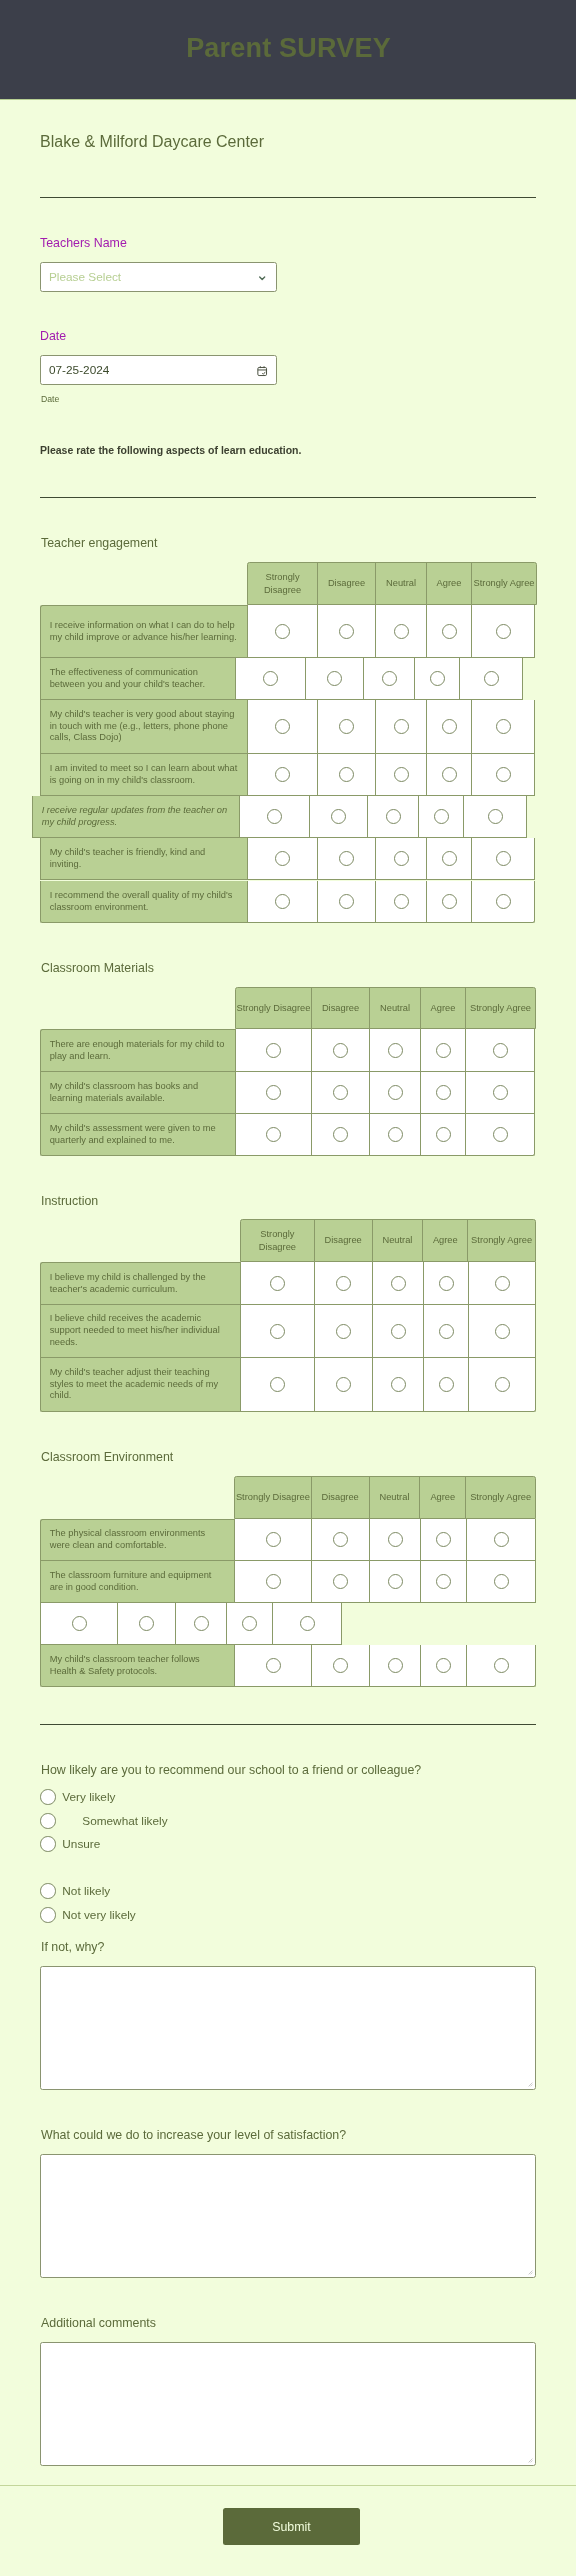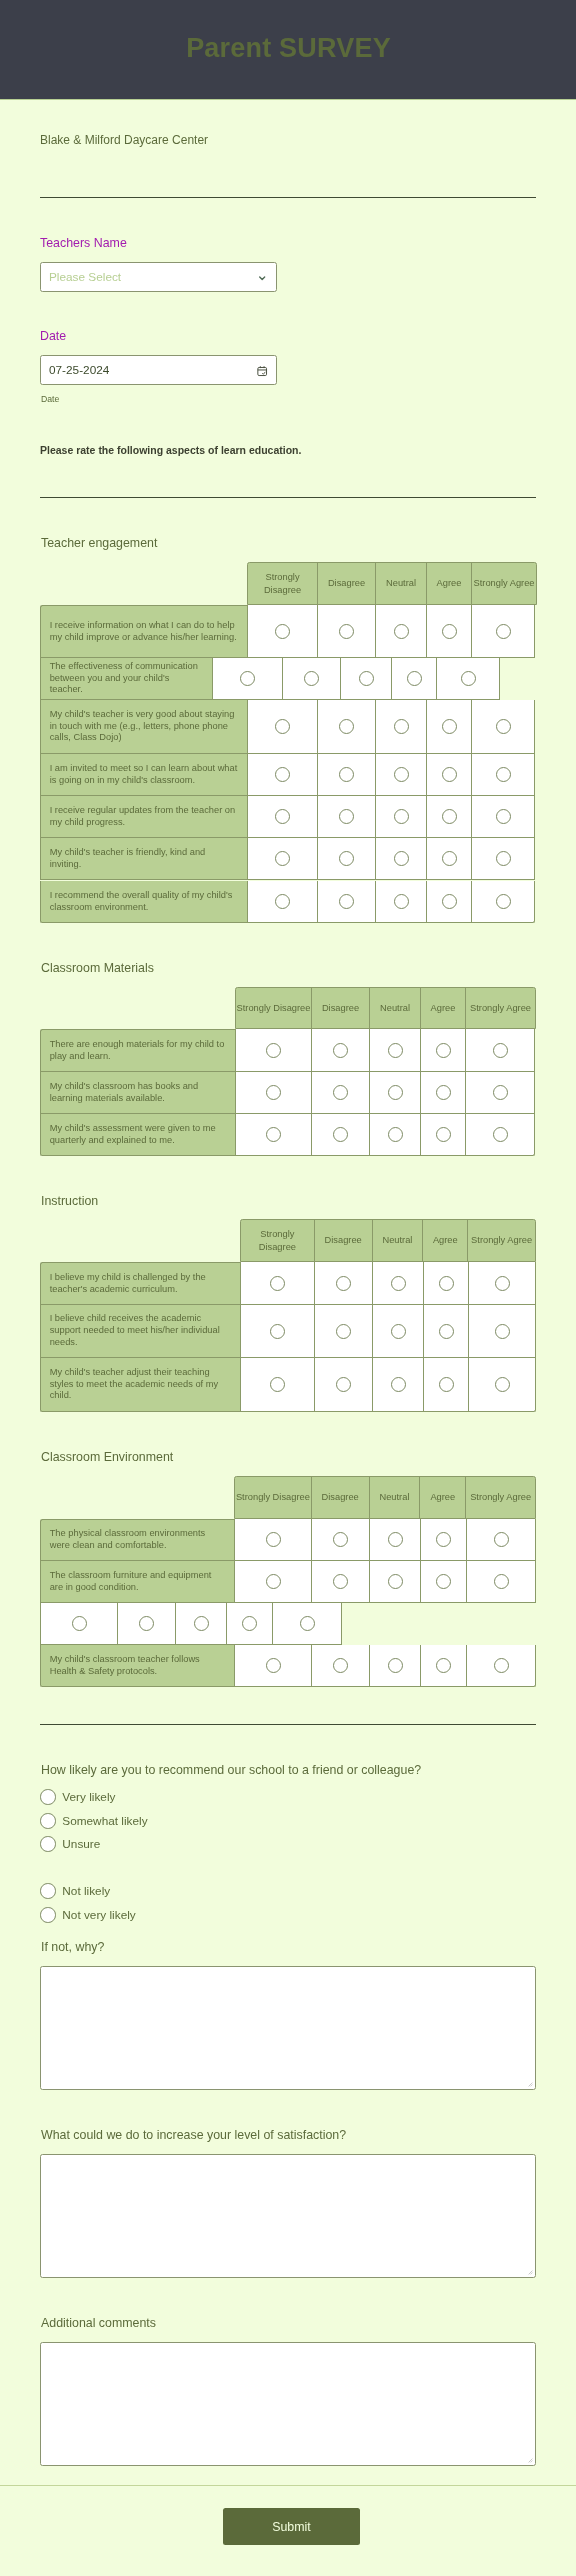--- a/index.html
+++ b/index.html
@@ -1,21 +1,21 @@
 <!DOCTYPE html>
 <html style="font-size:10px"><head>
 <meta charset="utf-8">
 <style>
   * { box-sizing: border-box; margin: 0; padding: 0; }
   html, body { width: 577px; background: #f2fddc; }
   body { font-family: "Liberation Sans", "DejaVu Sans", sans-serif; color: #5b6a3a; position: relative; height: 2576px; }
   .header { position: absolute; left: 0; top: 0; width: 577px; height: 100px; background: #3c3f4a; border-bottom: 0.6px solid #b7cf93; }
   .header h1 { position: absolute; left: 0; right: 0; top: 33px; text-align: center; font-size: 27px; font-weight: 600; color: #5b6a3a; letter-spacing: 0.2px; }
   .abs { position: absolute; }
-  .subtitle { left: 40px; top: 133px; font-size: 12px; color: #5b6a3a; }
+  .subtitle { left: 40px; top: 133px; font-size: 16px; color: #5b6a3a; }
   .rule { left: 40px; width: 496px; height: 1.2px; background: #3f4a33; }
   .label { left: 40px; font-size: 12.4px; color: #a21caf; }
   .field { left: 40px; width: 237px; height: 30px; background: #fff; border: 0.6px solid #8a9470; border-radius: 2.5px; }
   .field .txt { position: absolute; left: 8px; top: 7.4px; font-size: 11.8px; }
   .field .placeholder { color: #b7cf93; }
   .field .value { color: #3c4a2c; }
   .field .ico { position: absolute; right: 7.4px; top: 8.7px; width: 12.4px; height: 12.4px; }
   .sublabel { left: 41px; top: 394px; font-size: 8.7px; color: #5b6a3a; }
   .bold-txt { left: 40px; top: 444px; font-size: 10.5px; font-weight: bold; color: #3c4030; }
   .sec-title { left: 41px; font-size: 12.4px; color: #5b6a3a; }
@@ -95,21 +95,21 @@
         <span class="radio"></span>
       </div>
       <div class="rc" style="width: 45px;">
         <span class="radio"></span>
       </div>
       <div class="rc" style="width: 64px;">
         <span class="radio"></span>
       </div>
     </div>
     <div class="mrow" style="left: 40px; top: 658px; height: 42px;">
-      <div class="lc" style="width: 172px;">The effectiveness of communication between you and your child's teacher.</div>
+      <div class="lc" style="width: 195px;">The effectiveness of communication between you and your child's teacher.</div>
       <div class="rc" style="width: 70px;">
         <span class="radio"></span>
       </div>
       <div class="rc" style="width: 58px;">
         <span class="radio"></span>
       </div>
       <div class="rc" style="width: 51px;">
         <span class="radio"></span>
       </div>
       <div class="rc" style="width: 45px;">
@@ -148,21 +148,21 @@
       <div class="rc" style="width: 51px;">
         <span class="radio"></span>
       </div>
       <div class="rc" style="width: 45px;">
         <span class="radio"></span>
       </div>
       <div class="rc" style="width: 64px;">
         <span class="radio"></span>
       </div>
     </div>
-    <div class="mrow" style="left: 40px; top: 796px; height: 42px;">
+    <div class="mrow" style="left: 32px; top: 796px; height: 42px; font-style: italic;">
       <div class="lc" style="width: 207px;">I receive regular updates from the teacher on my child progress.</div>
       <div class="rc" style="width: 70px;">
         <span class="radio"></span>
       </div>
       <div class="rc" style="width: 58px;">
         <span class="radio"></span>
       </div>
       <div class="rc" style="width: 51px;">
         <span class="radio"></span>
       </div>
@@ -415,21 +415,21 @@
   </div>
 
 <div class="abs rule" style="top:1724px"></div>
 
 <div class="abs q" style="top:1763px">How likely are you to recommend our school to a friend or colleague?</div>
 <div id="rec-opts">
     <div class="abs opt" style="top: 1789px;">
       <span class="radio"></span>
       <span class="t">Very likely</span>
     </div>
-    <div class="abs opt" style="top: 1813px;">
+    <div class="abs opt" style="top: 1813px; gap: 20px;">
       <span class="radio"></span>
       <span class="t">Somewhat likely</span>
     </div>
     <div class="abs opt" style="top: 1836px;">
       <span class="radio"></span>
       <span class="t">Unsure</span>
     </div>
     <div class="abs opt" style="top: 1860px; margin-top: 47px;">
       <span class="radio"></span>
       <span class="t">Not very likely</span>

